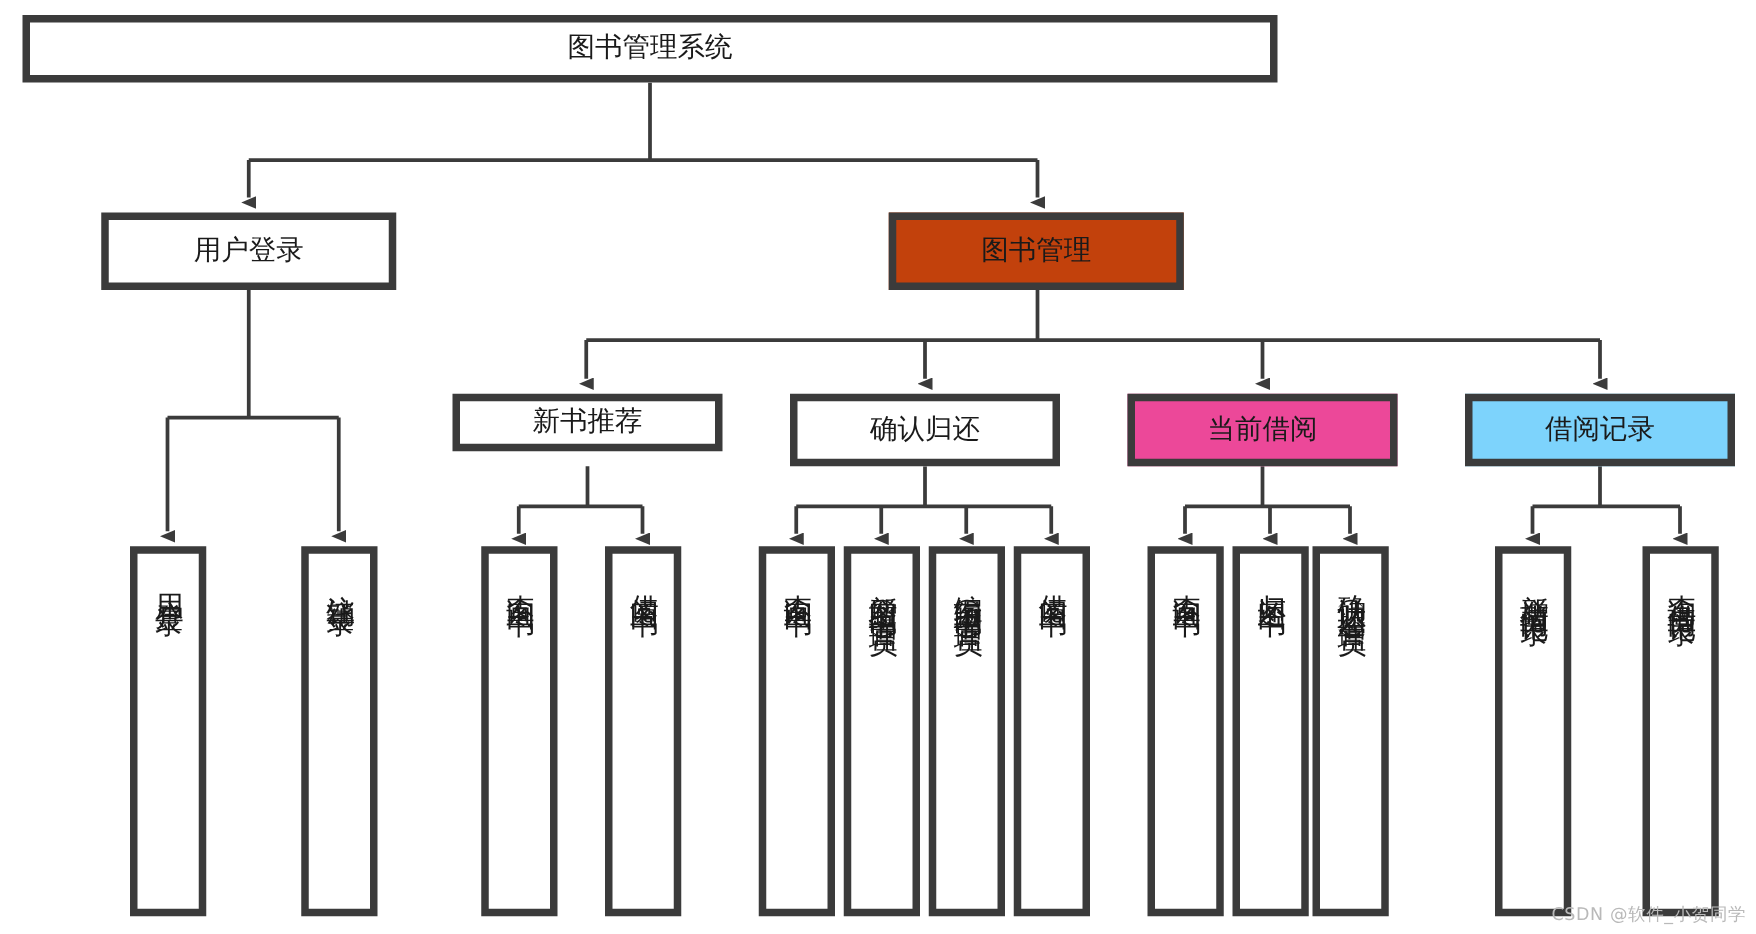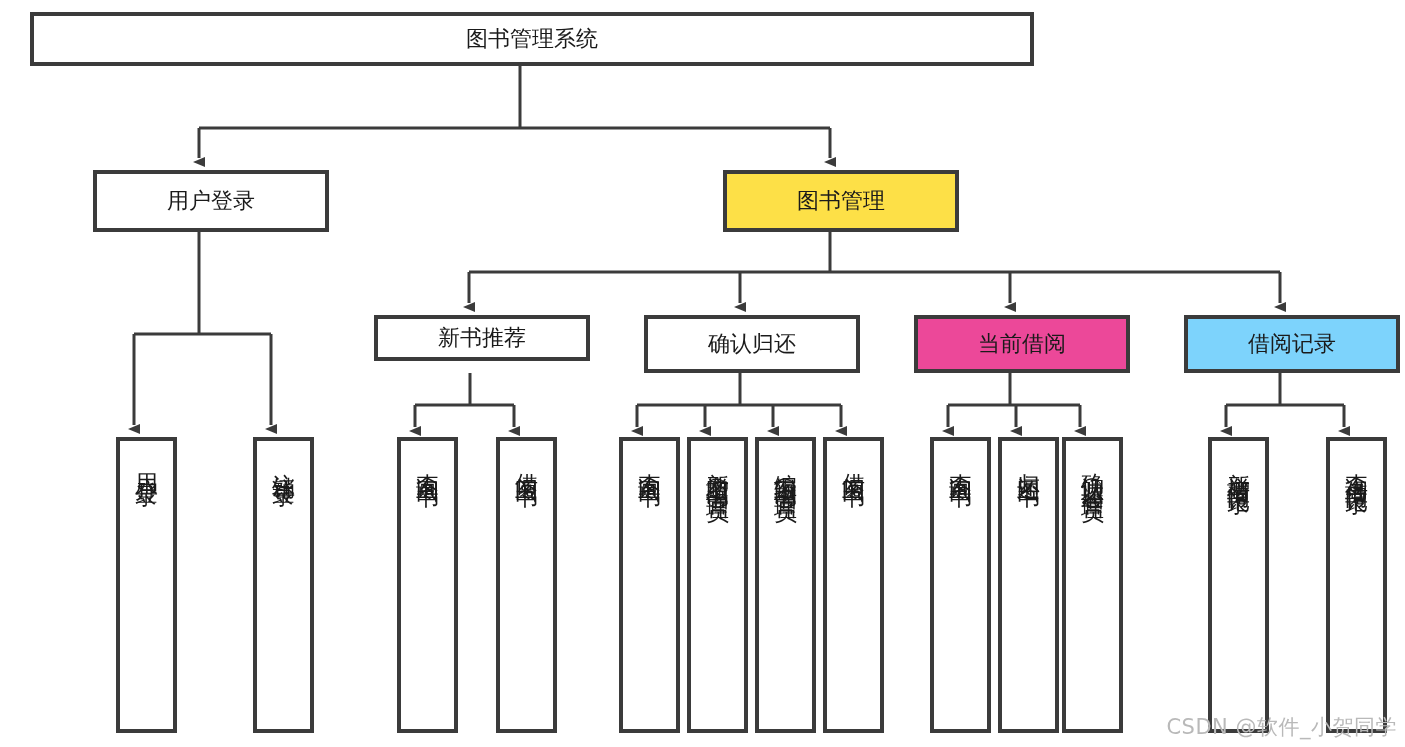--- a/index.html
+++ b/index.html
@@ -22,26 +22,25 @@
     left: 0;
     top: 0;
     width: 1405px;
     height: 747px;
     pointer-events: none;
   }
   .node {
     position: absolute;
     box-sizing: border-box;
     background: #ffffff;
-    border: 4px solid #7f1d1d;
+    border: 6px solid #7f1d1d;
     display: flex;
     align-items: center;
     justify-content: center;
     color: #1a1a1a;
-    margin-left: 12px;
   }
   .node-label {
     display: block;
     text-align: center;
     line-height: 1.18;
     white-space: nowrap;
   }
   .node.horizontal .node-label {
     font-size: 22px;
   }
@@ -54,21 +53,21 @@
     writing-mode: vertical-rl;
     text-orientation: upright;
     font-size: 23px;
     letter-spacing: 4px;
     line-height: 1;
   }
   #watermark {
     position: absolute;
     right: 8px;
     bottom: 6px;
-    font-size: 21px;
+    font-size: 14px;
     color: #b9b9b9;
     white-space: nowrap;
     letter-spacing: 0.5px;
   }
 </style>
 </head>
 <body>
 
 <div id="diagram-root">
 
@@ -122,21 +121,21 @@
     </g>
   </svg>
 
   <div class="node horizontal" style="left: 18px; top: 12px; width: 1004px; height: 54px; border-color: rgb(59, 59, 59); background: rgb(255, 255, 255); color: rgb(26, 26, 26);">
     <span class="node-label">图书管理系统</span>
   </div>
 
   <div class="node horizontal" style="left: 81px; top: 170px; width: 236px; height: 62px; border-color: rgb(59, 59, 59); background: rgb(255, 255, 255); color: rgb(26, 26, 26);">
     <span class="node-label">用户登录</span>
   </div>
-  <div class="node horizontal" style="left: 711px; top: 170px; width: 236px; height: 62px; border-color: rgb(59, 59, 59); background: #fde047; color: rgb(26, 26, 26);">
+  <div class="node horizontal" style="left: 711px; top: 170px; width: 236px; height: 62px; border-color: rgb(59, 59, 59); background: #c2410c; color: rgb(26, 26, 26);">
     <span class="node-label">图书管理</span>
   </div>
 
   <div class="node horizontal" style="left: 362px; top: 315px; width: 216px; height: 46px; border-color: rgb(59, 59, 59); background: rgb(255, 255, 255); color: rgb(26, 26, 26);">
     <span class="node-label">新书推荐</span>
   </div>
   <div class="node horizontal" style="left: 632px; top: 315px; width: 216px; height: 58px; border-color: rgb(59, 59, 59); background: rgb(255, 255, 255); color: rgb(26, 26, 26);">
     <span class="node-label">确认归还</span>
   </div>
   <div class="node horizontal" style="left: 902px; top: 315px; width: 216px; height: 58px; border-color: rgb(59, 59, 59); background: #ec4899; color: rgb(26, 26, 26);">

